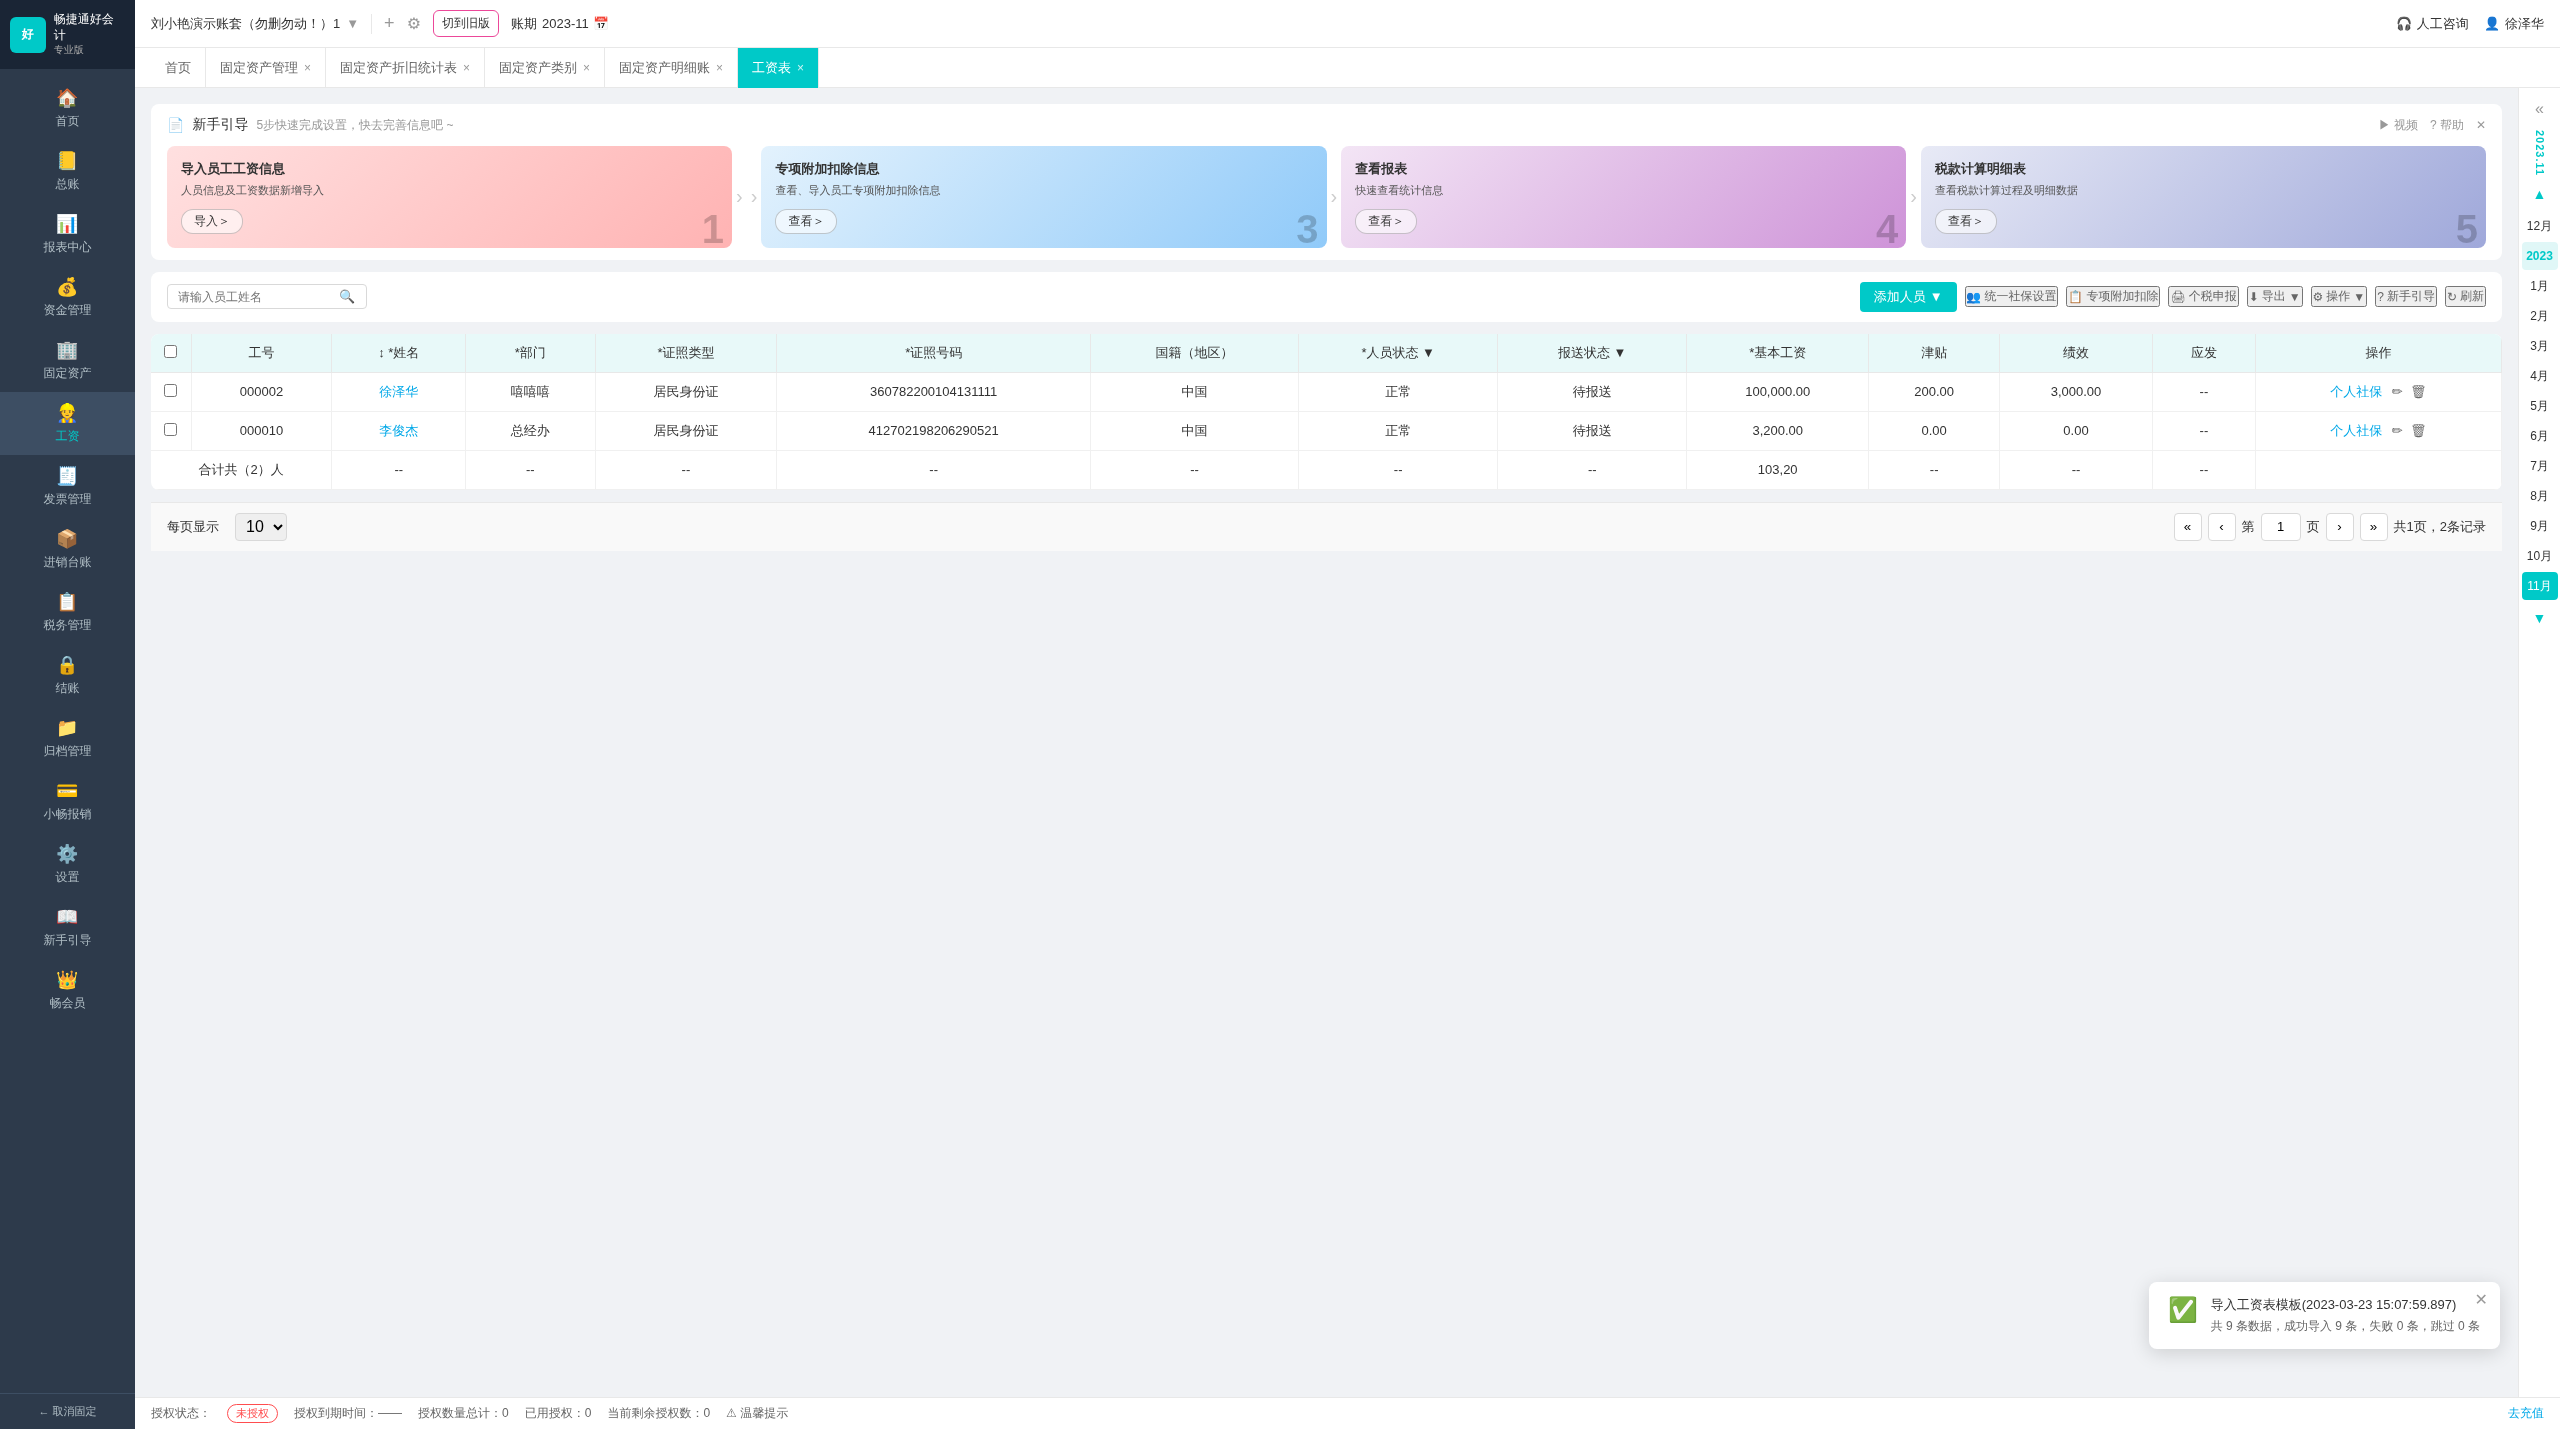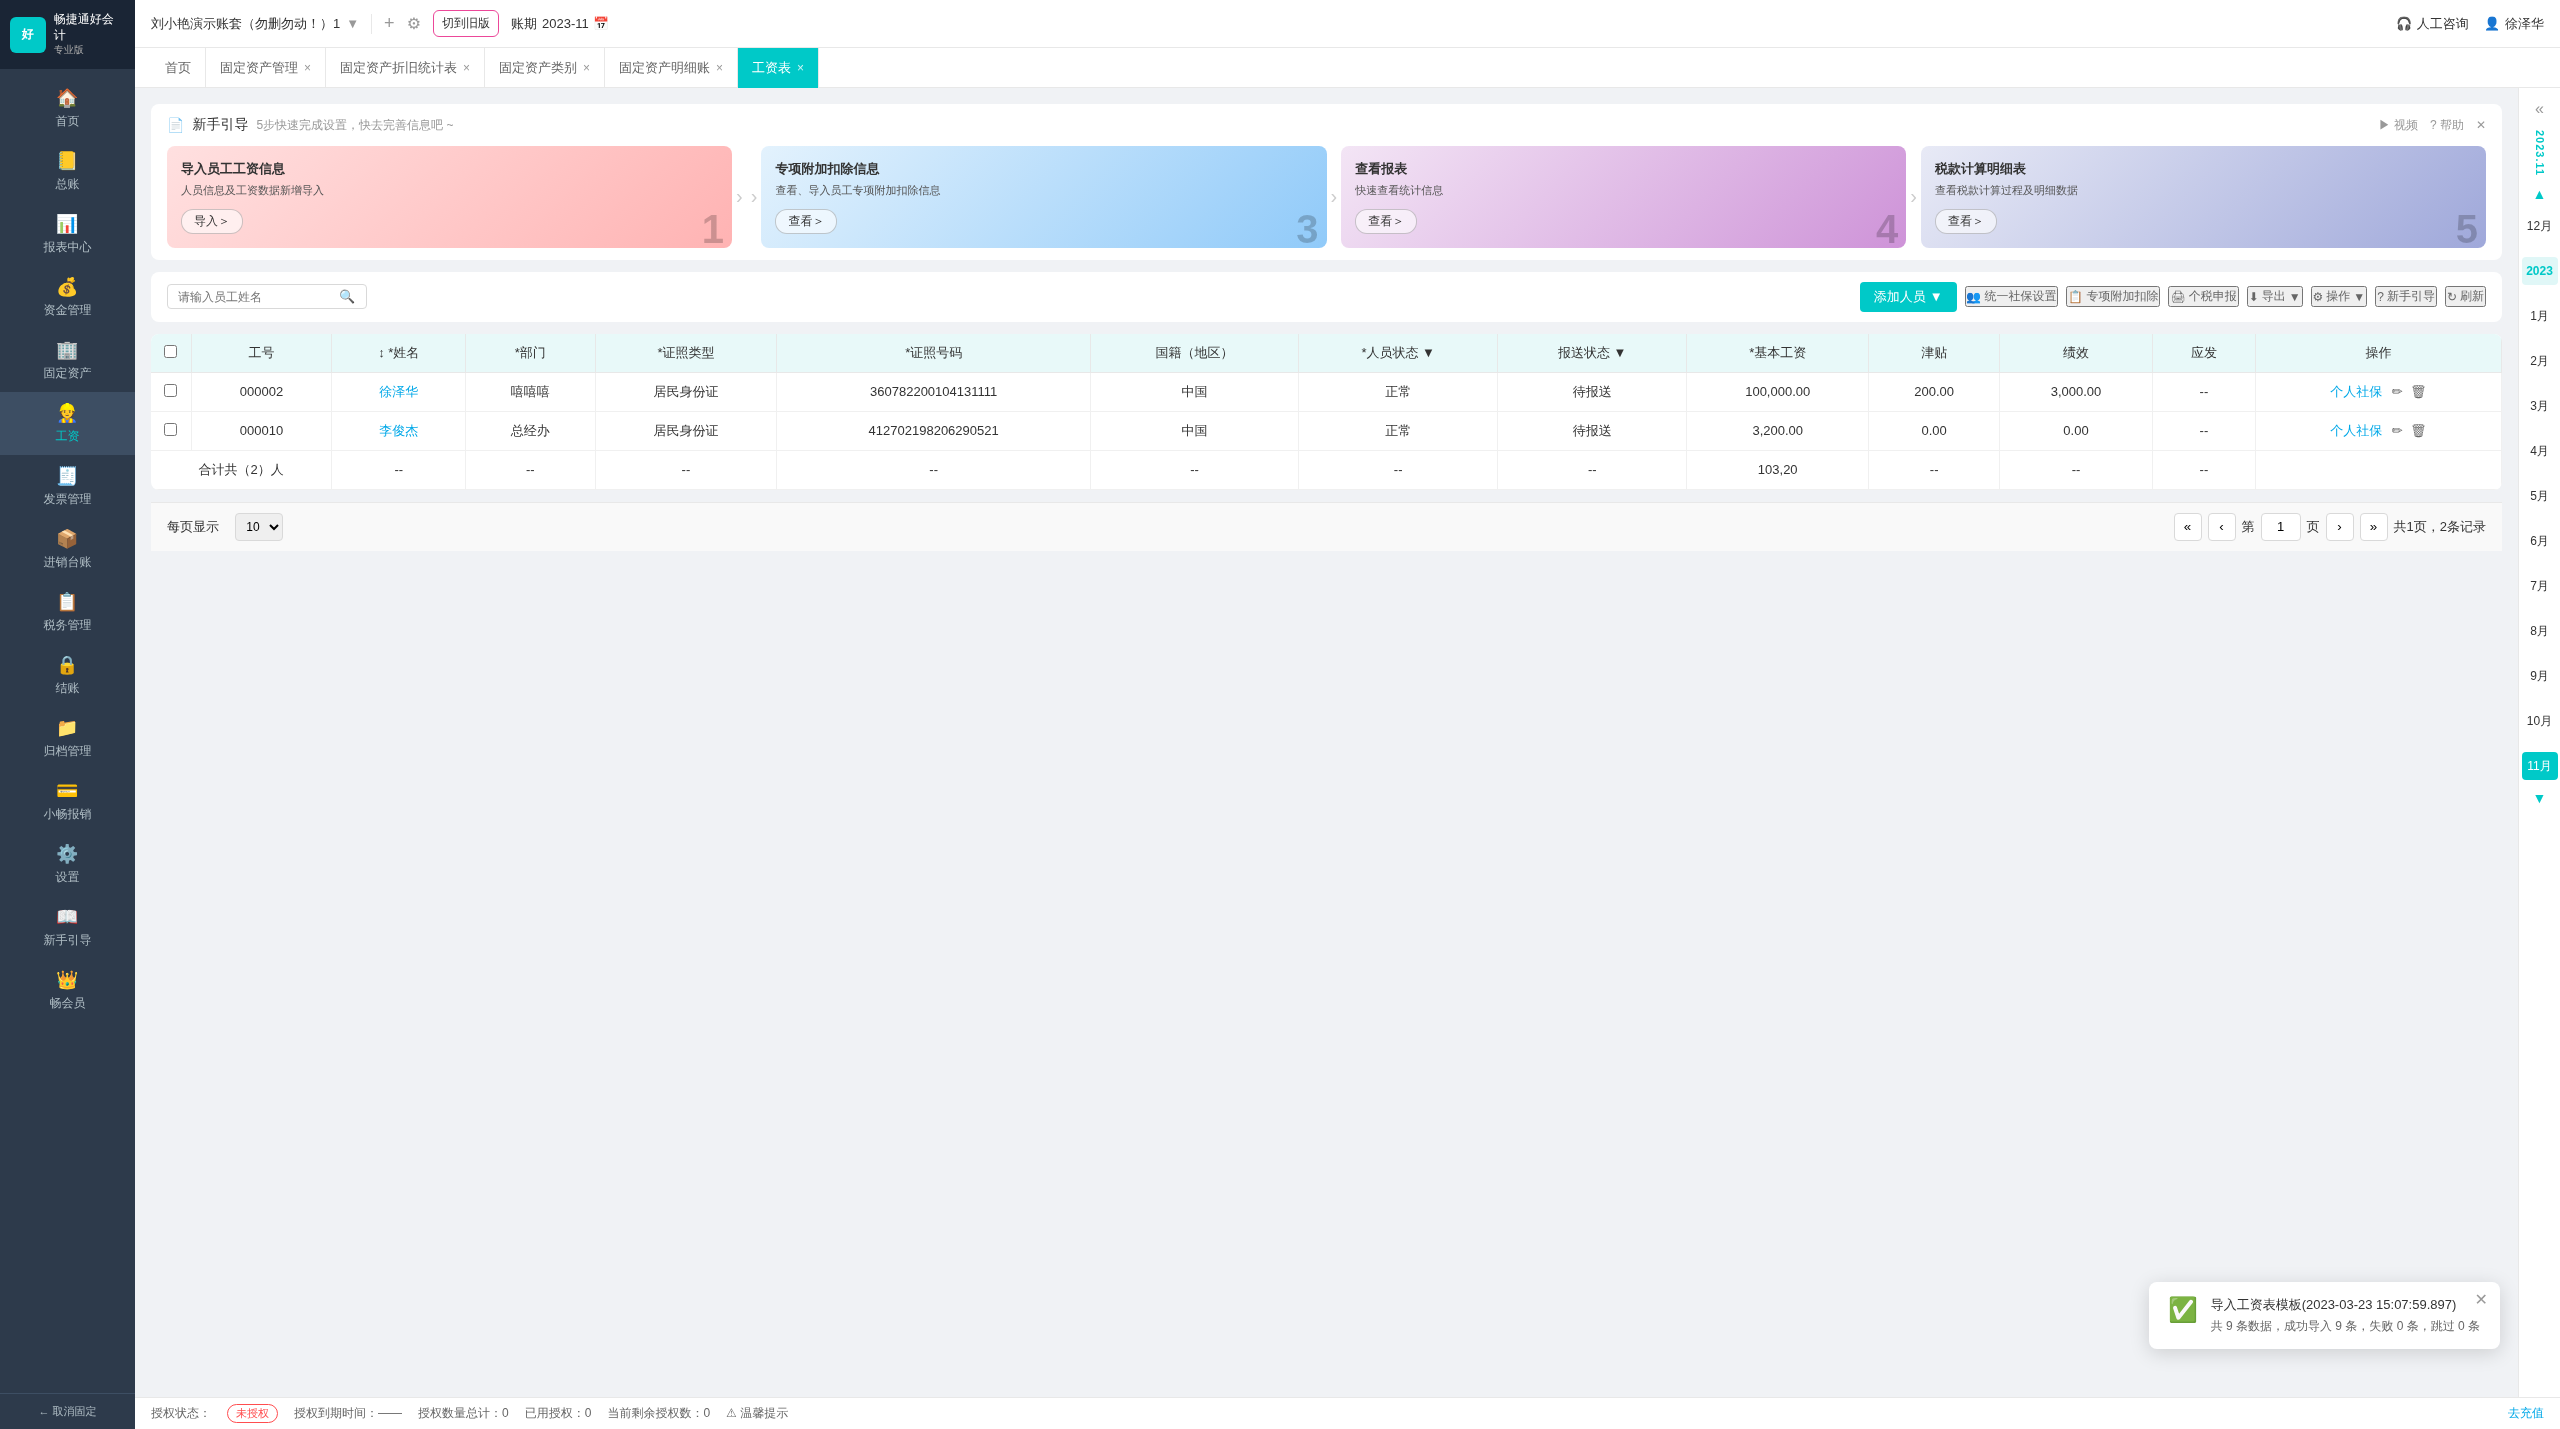--- a/index.html
+++ b/index.html
@@ -186,21 +186,21 @@
     .page-btn {
       width: 28px; height: 28px; display: flex; align-items: center; justify-content: center;
       border: 1px solid #d9d9d9; border-radius: 4px; cursor: pointer; background: white;
     }
     .page-input {
       width: 40px; height: 28px; text-align: center;
       border: 1px solid #d9d9d9; border-radius: 4px; font-size: 13px;
     }
     .page-select {
       height: 28px; border: 1px solid #d9d9d9; border-radius: 4px;
-      font-size: 12px; padding: 0 6px; cursor: pointer; text-align: center;
+      font-size: 16px; padding: 0 6px; cursor: pointer; text-align: center;
     }
 
     
     .status-bar {
       background: white; padding: 6px 16px;
       border-top: 1px solid #e8e8e8;
       display: flex; align-items: center; gap: 16px;
       font-size: 12px; color: #666; flex-shrink: 0;
     }
     .status-badge {
@@ -568,21 +568,21 @@
           <button class="page-btn">»</button>
           <span>共1页，2条记录</span>
         </div>
       </div>
     </div>
 
     <div class="right-panel">
       <div class="panel-close-btn">«</div>
       <div class="year-label">2023.11</div>
       <div class="panel-nav-btn">▲</div>
-      <div id="month-list" style="display:flex;flex-direction:column;align-items:center;gap:17px;">
+      <div id="month-list" style="display:flex;flex-direction:column;align-items:center;gap:2px;">
           <div class="month-item">12月</div>
           <div class="month-item year-header">2023</div>
           <div class="month-item">1月</div>
           <div class="month-item">2月</div>
           <div class="month-item">3月</div>
           <div class="month-item">4月</div>
           <div class="month-item">5月</div>
           <div class="month-item">6月</div>
           <div class="month-item">7月</div>
           <div class="month-item">8月</div>

